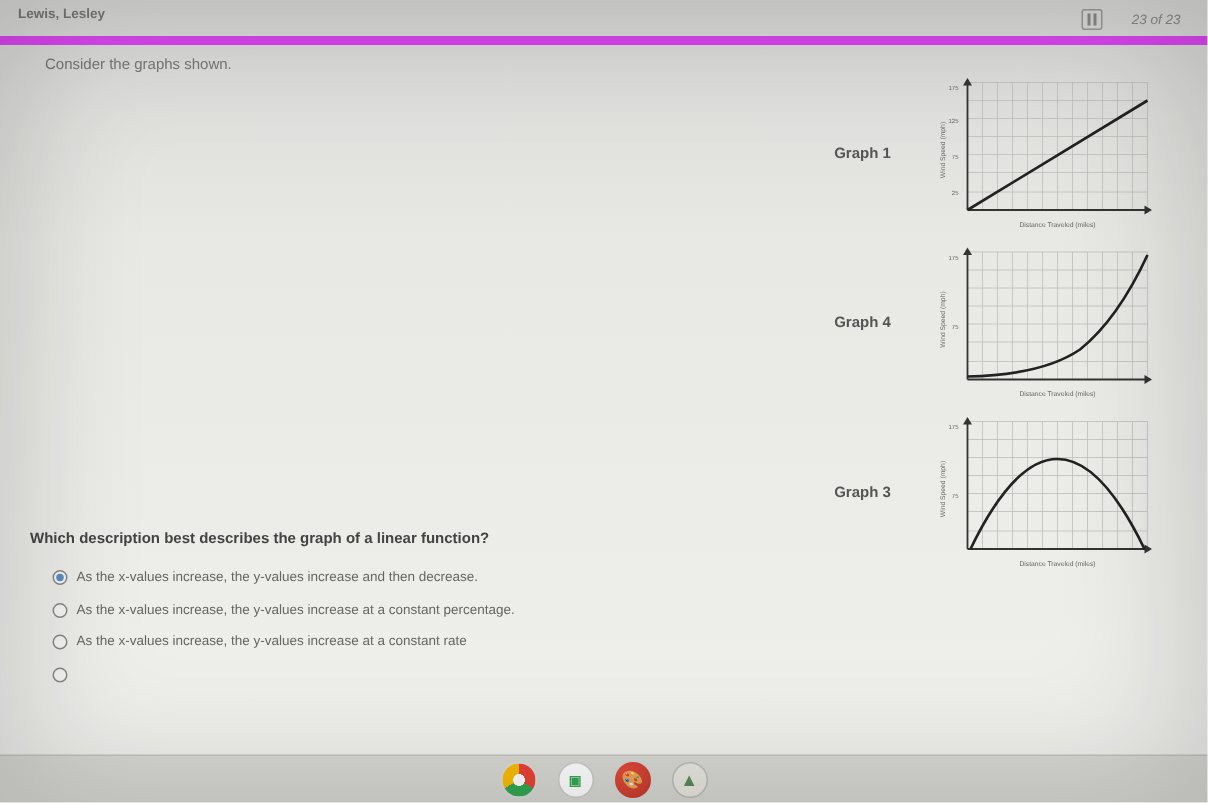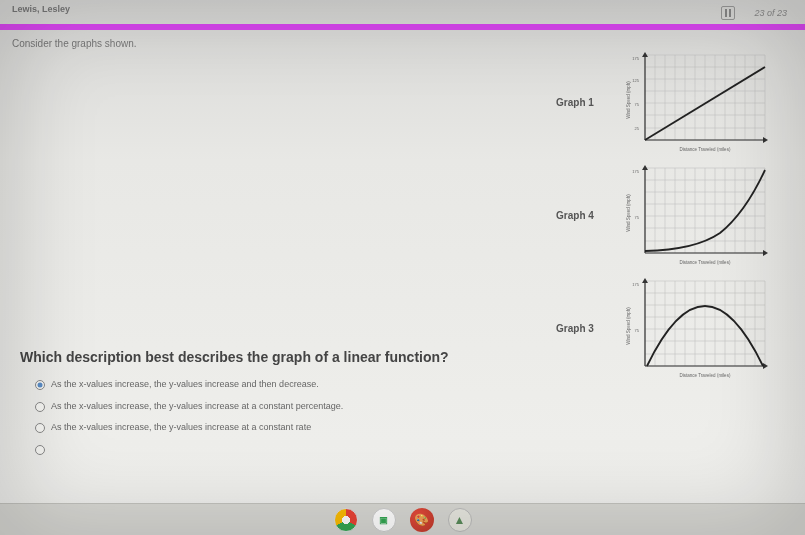--- a/index.html
+++ b/index.html
@@ -43,21 +43,21 @@
       height: 14px;
       border: 1px solid #999;
       border-radius: 2px;
       display: flex;
       justify-content: center;
       align-items: center;
       gap: 2px;
     }
     .pause-icon span { width: 2px; height: 8px; background: #888; }
     .prompt {
-      padding: 8px 12px;
+      padding: 8px 30px;
       font-size: 10px;
       color: #777;
       font-weight: 500;
     }
     .graphs-area {
       position: absolute;
       right: 30px;
       top: 50px;
       width: 280px;
     }
@@ -80,21 +80,21 @@
       height: 105px;
     }
     .graph-box svg { width: 100%; height: 100%; }
     .question-block {
       position: absolute;
       left: 20px;
       bottom: 70px;
       width: 500px;
     }
     .question {
-      font-size: 14px;
+      font-size: 10px;
       color: #444;
       font-weight: bold;
       margin-bottom: 14px;
     }
     .option {
       display: flex;
       align-items: flex-start;
       margin-bottom: 10px;
       gap: 6px;
       margin-left: 15px;

